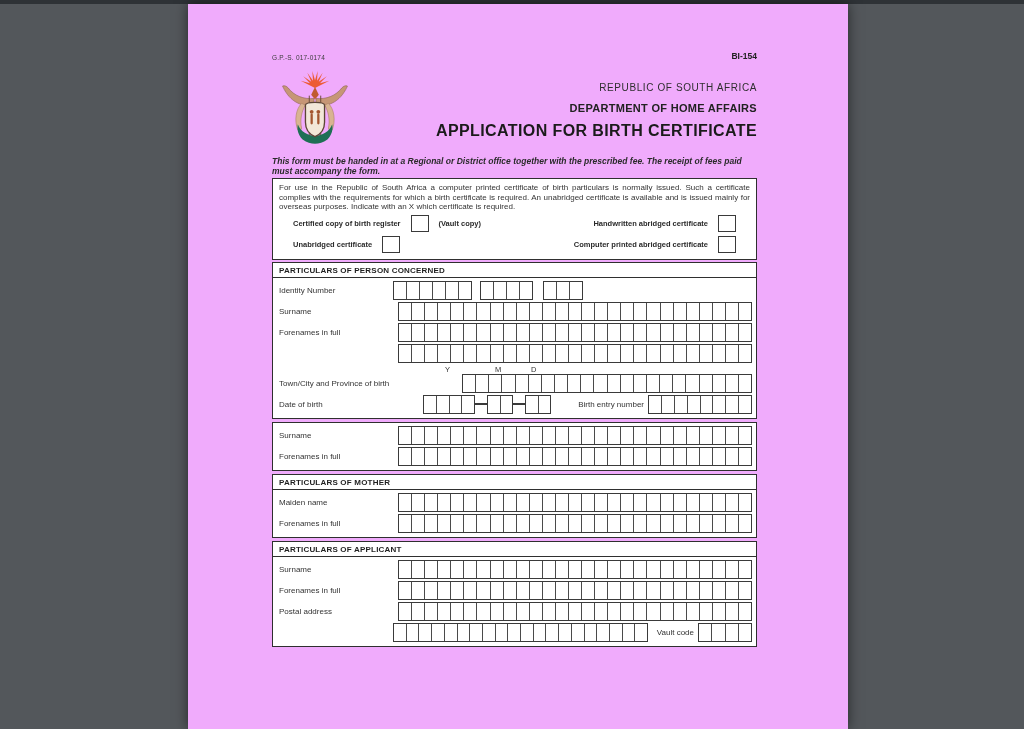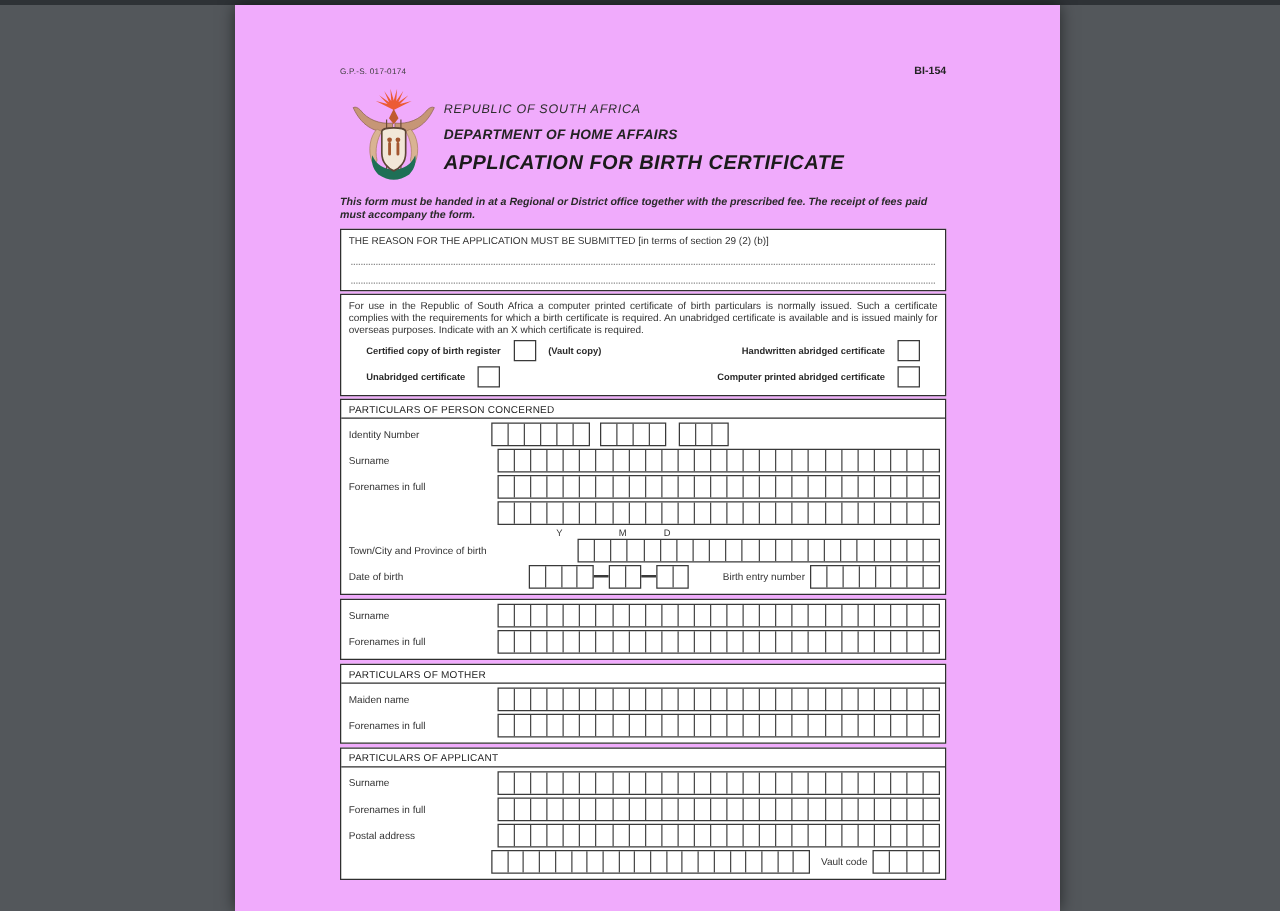--- a/index.html
+++ b/index.html
@@ -16,21 +16,21 @@
     box-shadow:0 0 12px rgba(0,0,0,.55);
   }
   .content{margin:0 91px 0 84px;}
   
   .meta{display:flex;justify-content:space-between;align-items:flex-end;margin-top:48px;height:9px;}
   .print-code{font-size:6.5px;color:#3c3c3c;letter-spacing:.2px;}
   .form-no{font-size:8.5px;font-weight:bold;color:#222;}
   
   .hdr{display:flex;margin-top:6px;height:84px;}
   .logo{width:80px;height:84px;margin-left:3px;flex:none;}
-  .titles{flex:1;text-align:left;padding-top:15px;font-style:italic;}
+  .titles{flex:1;text-align:right;padding-top:15px;}
   .republic{font-size:10px;letter-spacing:.6px;color:#2e2e2e;}
   .dept{font-size:11px;font-weight:bold;margin-top:9px;letter-spacing:.3px;color:#222;}
   .apptitle{font-size:16px;font-weight:bold;margin-top:8px;letter-spacing:.4px;color:#1b1b1b;}
   
   .instr{font-size:8.5px;font-weight:bold;font-style:italic;line-height:9.5px;margin:6px 0 0 0;color:#2a2a2a;}
   
   .box{border:1px solid #2f2f2f;background:#fff;}
   .reason{margin-top:7px;height:44px;padding:4px 6px 0 6px;box-sizing:content-box;}
   .reason-title{font-size:8px;color:#333;}
   .dotline{border-bottom:1px dotted #8a8a8a;height:0;margin:0 2px;}
@@ -40,21 +40,21 @@
   .cert-text{font-size:8px;line-height:9.5px;text-align:justify;margin:0;color:#333;}
   .cbrow{display:flex;align-items:center;height:18px;margin-top:3px;padding:0 14px 0 14px;}
   .cbgroup{display:flex;align-items:center;}
   .cbgroup.right{margin-left:auto;}
   .cblabel{font-size:7.5px;font-weight:bold;color:#2a2a2a;}
   .checkbox{width:16px;height:15px;border:1px solid #3a3a3a;background:#fff;margin-left:10px;flex:none;}
   .vault{margin-left:10px;}
   
   .section{margin-top:3px;}
   .sec-first{margin-top:2px;}
-  .sechdr{font-size:8px;font-weight:normal;letter-spacing:.2px;padding:3px 6px 2px 6px;border-bottom:1px solid #2f2f2f;color:#1f1f1f;}
+  .sechdr{font-size:8px;font-weight:bold;letter-spacing:.2px;padding:3px 6px 2px 6px;border-bottom:1px solid #2f2f2f;color:#1f1f1f;}
   .secbody{padding:3px 4px 2px 0;}
   .frow{display:flex;align-items:center;height:19px;margin-bottom:2px;position:relative;}
   .flabel{font-size:8px;color:#333;padding-left:6px;flex:none;}
   .cells{display:flex;height:19px;border:1px solid #3a3a3a;box-sizing:border-box;flex:none;background:#fff;}
   .cells i{flex:1;border-left:1px solid #4a4a4a;display:block;}
   .cells i:first-child{border-left:none;}
   .ml-auto{margin-left:auto;}
   .gap8{width:8px;flex:none;}
   .gap10{width:10px;flex:none;}
   .dash{width:12px;height:2px;background:#3a3a3a;align-self:center;flex:none;}
@@ -93,25 +93,20 @@
       </svg>
       <div class="titles">
         <div class="republic">REPUBLIC OF SOUTH AFRICA</div>
         <div class="dept">DEPARTMENT OF HOME AFFAIRS</div>
         <div class="apptitle">APPLICATION FOR BIRTH CERTIFICATE</div>
       </div>
     </div>
 
     <p class="instr">This form must be handed in at a Regional or District office together with the prescribed fee. The receipt of fees paid must accompany the form.</p>
 
-    <div class="box reason">
-      <div class="reason-title">THE REASON FOR THE APPLICATION MUST BE SUBMITTED [in terms of section 29 (2) (b)]</div>
-      <div class="dotline dl1"></div>
-      <div class="dotline dl2"></div>
-    </div>
 
     <div class="box cert">
       <p class="cert-text">For use in the Republic of South Africa a computer printed certificate of birth particulars is normally issued. Such a certificate complies with the requirements for which a birth certificate is required. An unabridged certificate is available and is issued mainly for overseas purposes. Indicate with an X which certificate is required.</p>
       <div class="cbrow">
         <div class="cbgroup">
           <span class="cblabel">Certified copy of birth register</span>
           <span class="checkbox"></span>
           <span class="cblabel vault">(Vault copy)</span>
         </div>
         <div class="cbgroup right">

